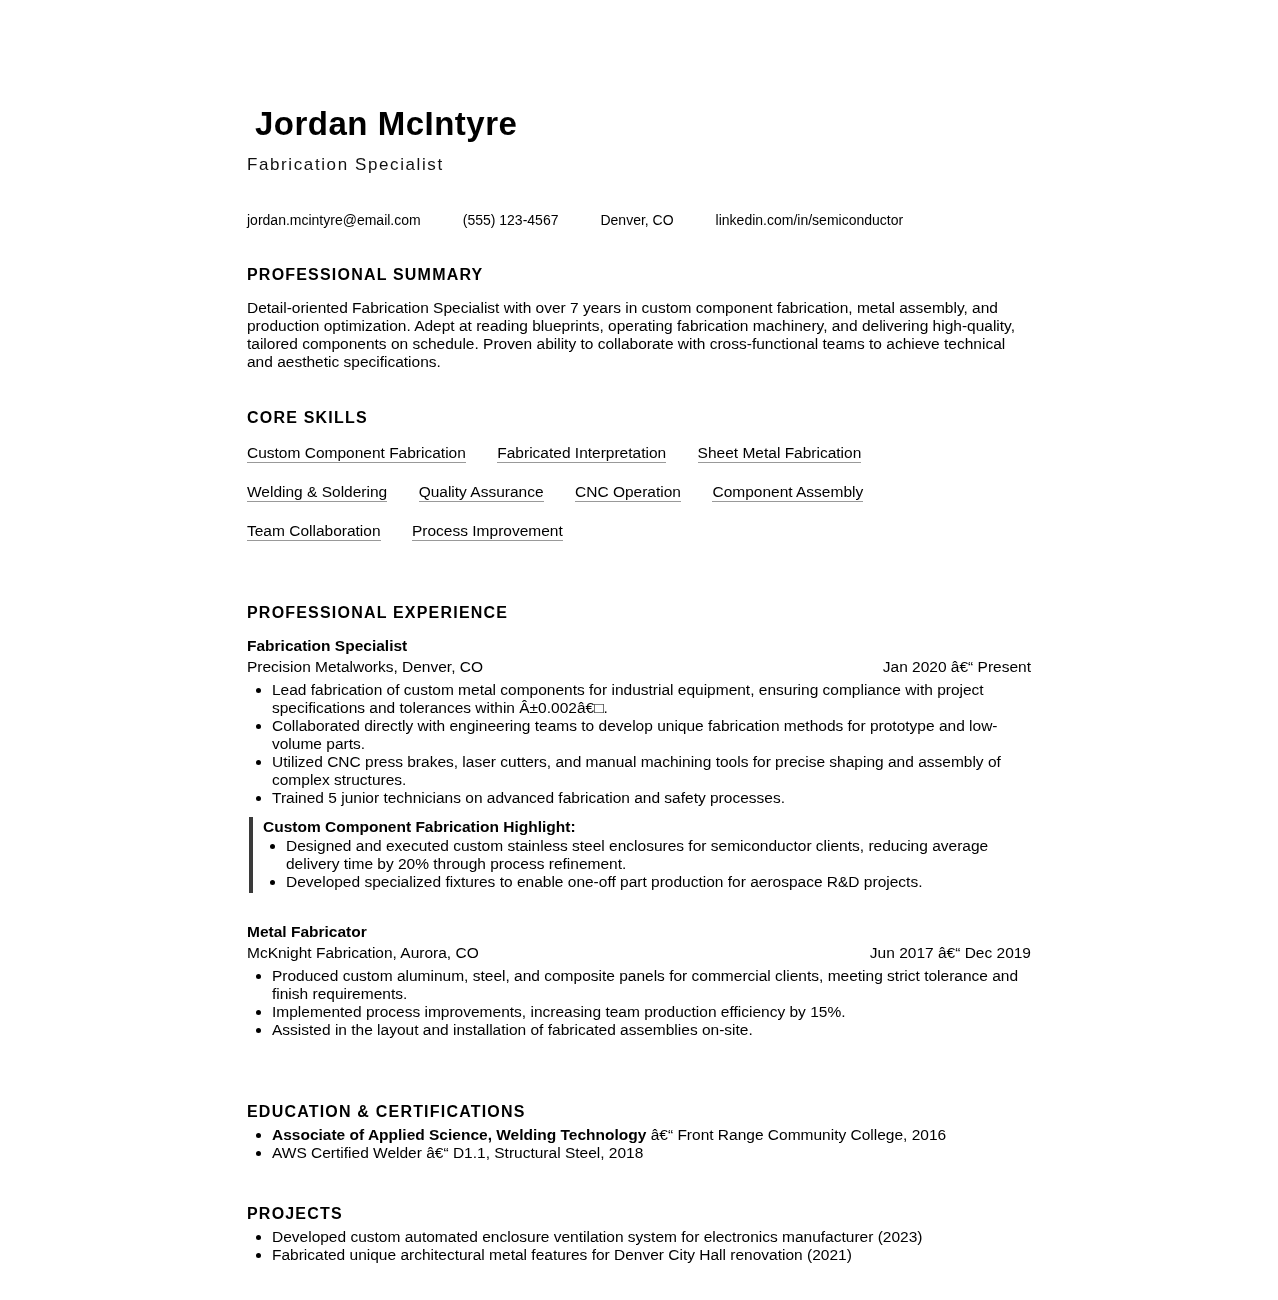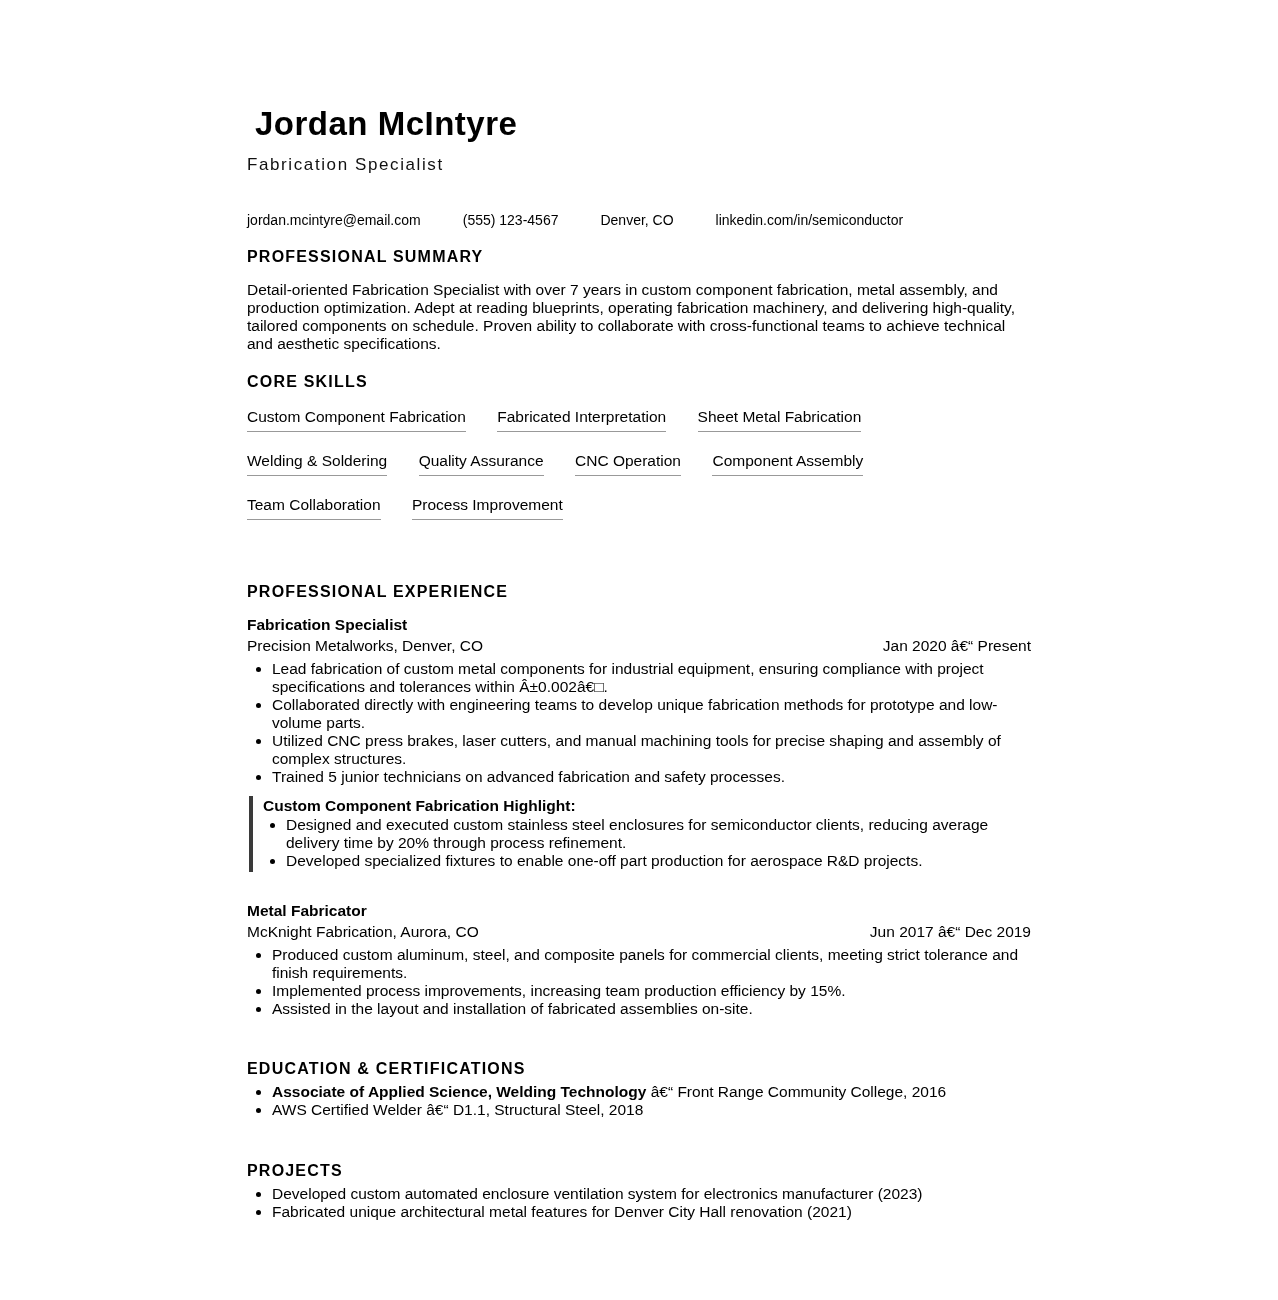--- a/index.html
+++ b/index.html
@@ -34,33 +34,32 @@
     gap: 42px;
     margin-top: 37px;
     font-size: 14px;
   }
   .section-heading {
     font-size: 16px;
     font-weight: bold;
     letter-spacing: 1.2px;
     margin: 0;
   }
-  .mt-section { margin-top: 20px; }
+  .mt-section { margin-top: 38px; }
   .summary-text {
     font-size: 15.5px;
     line-height: 18px;
     margin: 15px 0 0 0;
   }
   .skills-wrap { margin-top: 17px; }
   .skill-row { margin: 0; }
   .skill-tag {
     display: inline-block;
     font-size: 15.5px;
     border-bottom: 1px solid #999;
-    padding-bottom: 5px;
     margin: 0 27px 20px 0;
   }
   .job { margin-top: 15px; }
   .job2 { margin-top: 30px; }
   .job-title { font-size: 15.5px; font-weight: bold; margin: 0; }
   .job-meta {
     display: flex;
     justify-content: space-between;
     font-size: 15.5px;
     margin-top: 3px;
@@ -149,21 +148,21 @@
       <span>McKnight Fabrication, Aurora, CO</span>
       <span>Jun 2017 â€“ Dec 2019</span>
     </div>
     <ul class="bullets">
       <li>Produced custom aluminum, steel, and composite panels for commercial clients, meeting strict tolerance and finish requirements.</li>
       <li>Implemented process improvements, increasing team production efficiency by 15%.</li>
       <li>Assisted in the layout and installation of fabricated assemblies on-site.</li>
     </ul>
   </div>
 
-  <div class="section-heading mt-section" style="margin-top:42px;">EDUCATION &amp; CERTIFICATIONS</div>
+  <div class="section-heading mt-section" style="margin-top:64px;">EDUCATION &amp; CERTIFICATIONS</div>
   <ul class="bullets plain-list">
     <li><span class="edu-bold">Associate of Applied Science, Welding Technology</span><span> â€“ Front Range Community College, 2016</span></li>
     <li><span class="edu-bold"></span><span>AWS Certified Welder â€“ D1.1, Structural Steel, 2018</span></li>
   </ul>
 
   <div class="section-heading mt-section" style="margin-top:43px;">PROJECTS</div>
   <ul class="bullets plain-list">
     <li>Developed custom automated enclosure ventilation system for electronics manufacturer (2023)</li>
     <li>Fabricated unique architectural metal features for Denver City Hall renovation (2021)</li>
   </ul>

